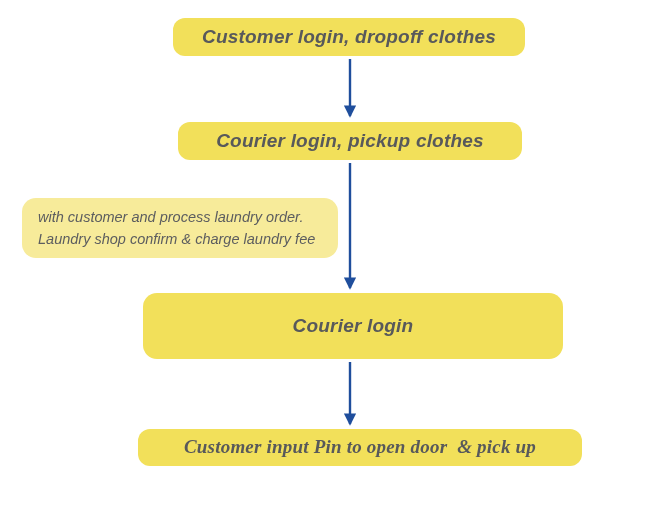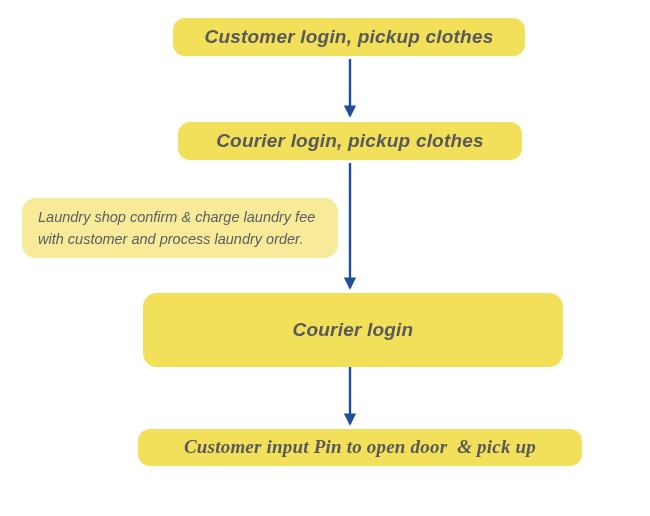--- a/index.html
+++ b/index.html
@@ -46,21 +46,21 @@
     left: 178px;
     top: 122px;
     width: 344px;
     height: 38px;
     font-size: 19px;
   }
   #node-3 {
     left: 143px;
     top: 293px;
     width: 420px;
-    height: 74px;
+    height: 66px;
     font-size: 19px;
     border-radius: 14px;
   }
   #node-4 {
     left: 138px;
     top: 429px;
     width: 444px;
     height: 37px;
     font-size: 19px;
     font-family: Liberation Serif, serif;
@@ -104,30 +104,30 @@
       <marker id="head" viewBox="0 0 10 10" refX="8.5" refY="5" markerWidth="5.2" markerHeight="5.2" orient="auto-start-reverse">
         <path d="M 0 0 L 10 5 L 0 10 z" fill="#1f4e9c"></path>
       </marker>
     </defs>
     <line x1="350" y1="59" x2="350" y2="116" stroke="#1f4e9c" stroke-width="2.4" marker-end="url(#head)"></line>
     <line x1="350" y1="163" x2="350" y2="288" stroke="#1f4e9c" stroke-width="2.4" marker-end="url(#head)"></line>
     <line x1="350" y1="362" x2="350" y2="424" stroke="#1f4e9c" stroke-width="2.4" marker-end="url(#head)"></line>
   </svg>
 
   <div class="node" id="node-1">
-    <span class="node-line">Customer login, pickup clothes</span>
+    <span class="node-line">Customer login, dropoff clothes</span>
   </div>
 
   <div class="node" id="node-2">
     <span class="node-line">Courier login, pickup clothes</span>
   </div>
 
   <div class="note">
+    <span class="note-line">with customer and process laundry order.</span>
     <span class="note-line">Laundry shop confirm &amp; charge laundry fee</span>
-    <span class="note-line">with customer and process laundry order.</span>
   </div>
 
   <div class="node" id="node-3">
     <div>
       <span class="node-line">Courier login</span>
     </div>
   </div>
 
   <div class="node" id="node-4">
     <span class="node-line">Customer input Pin to open door  &amp; pick up</span>

